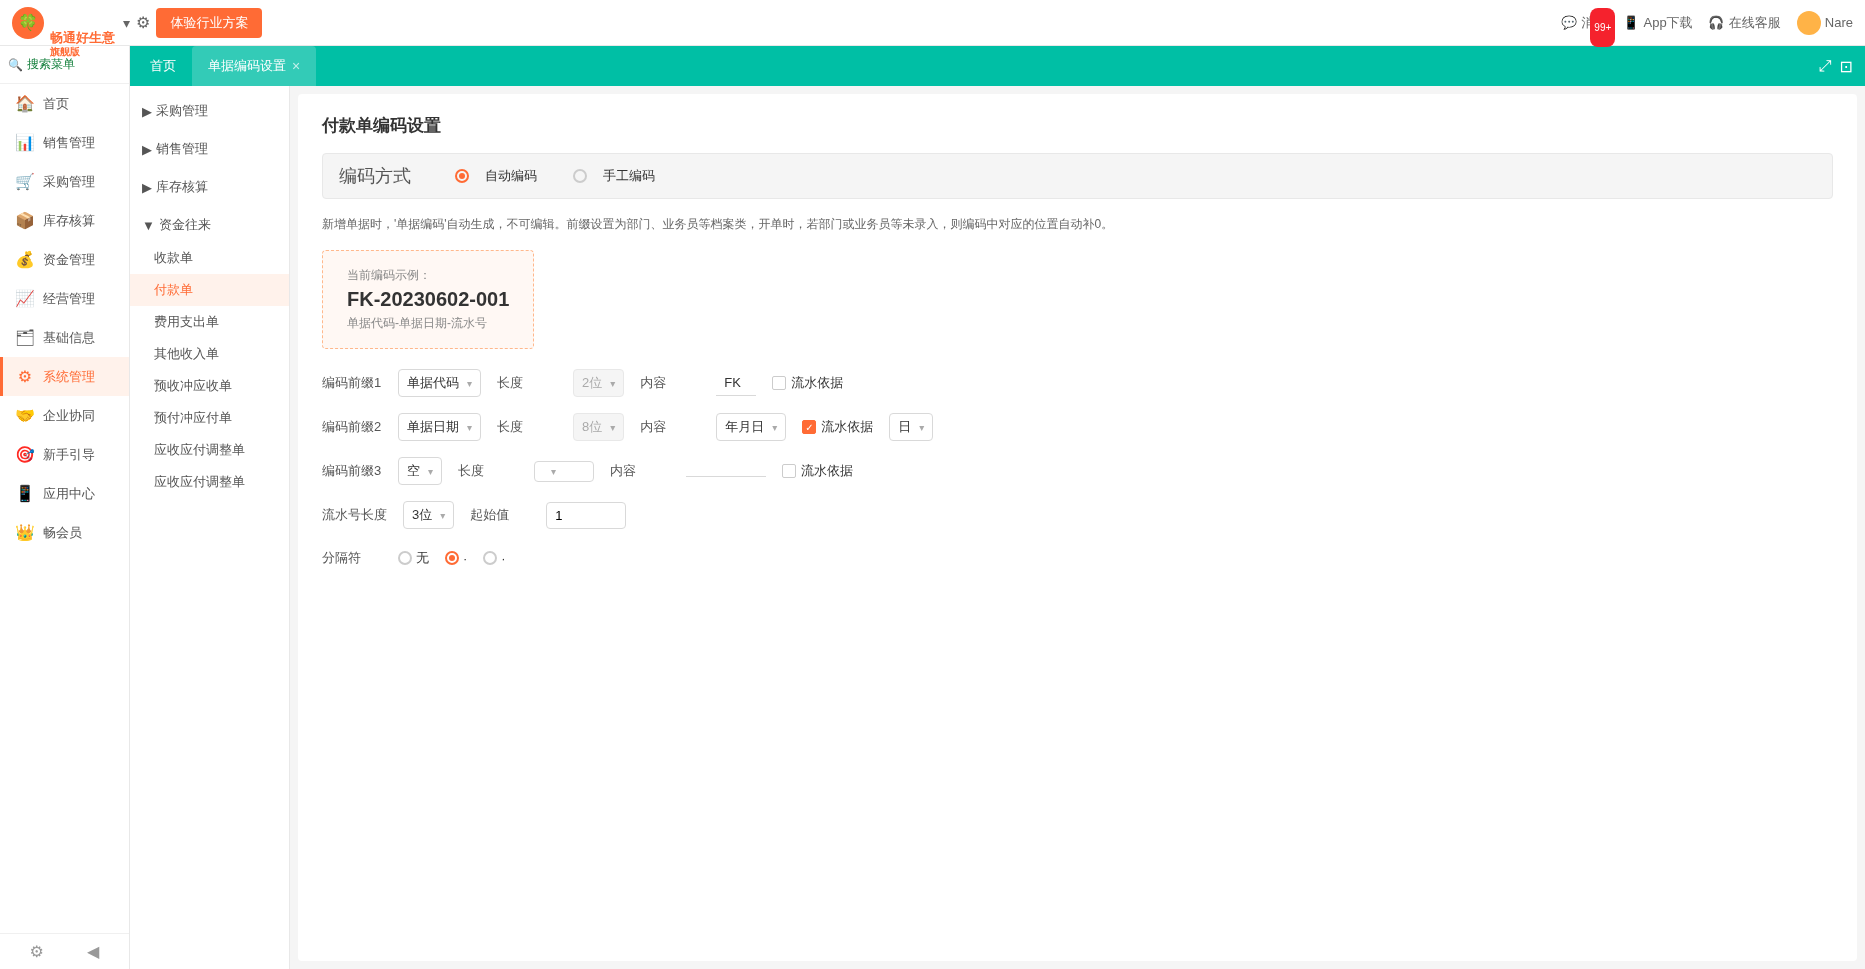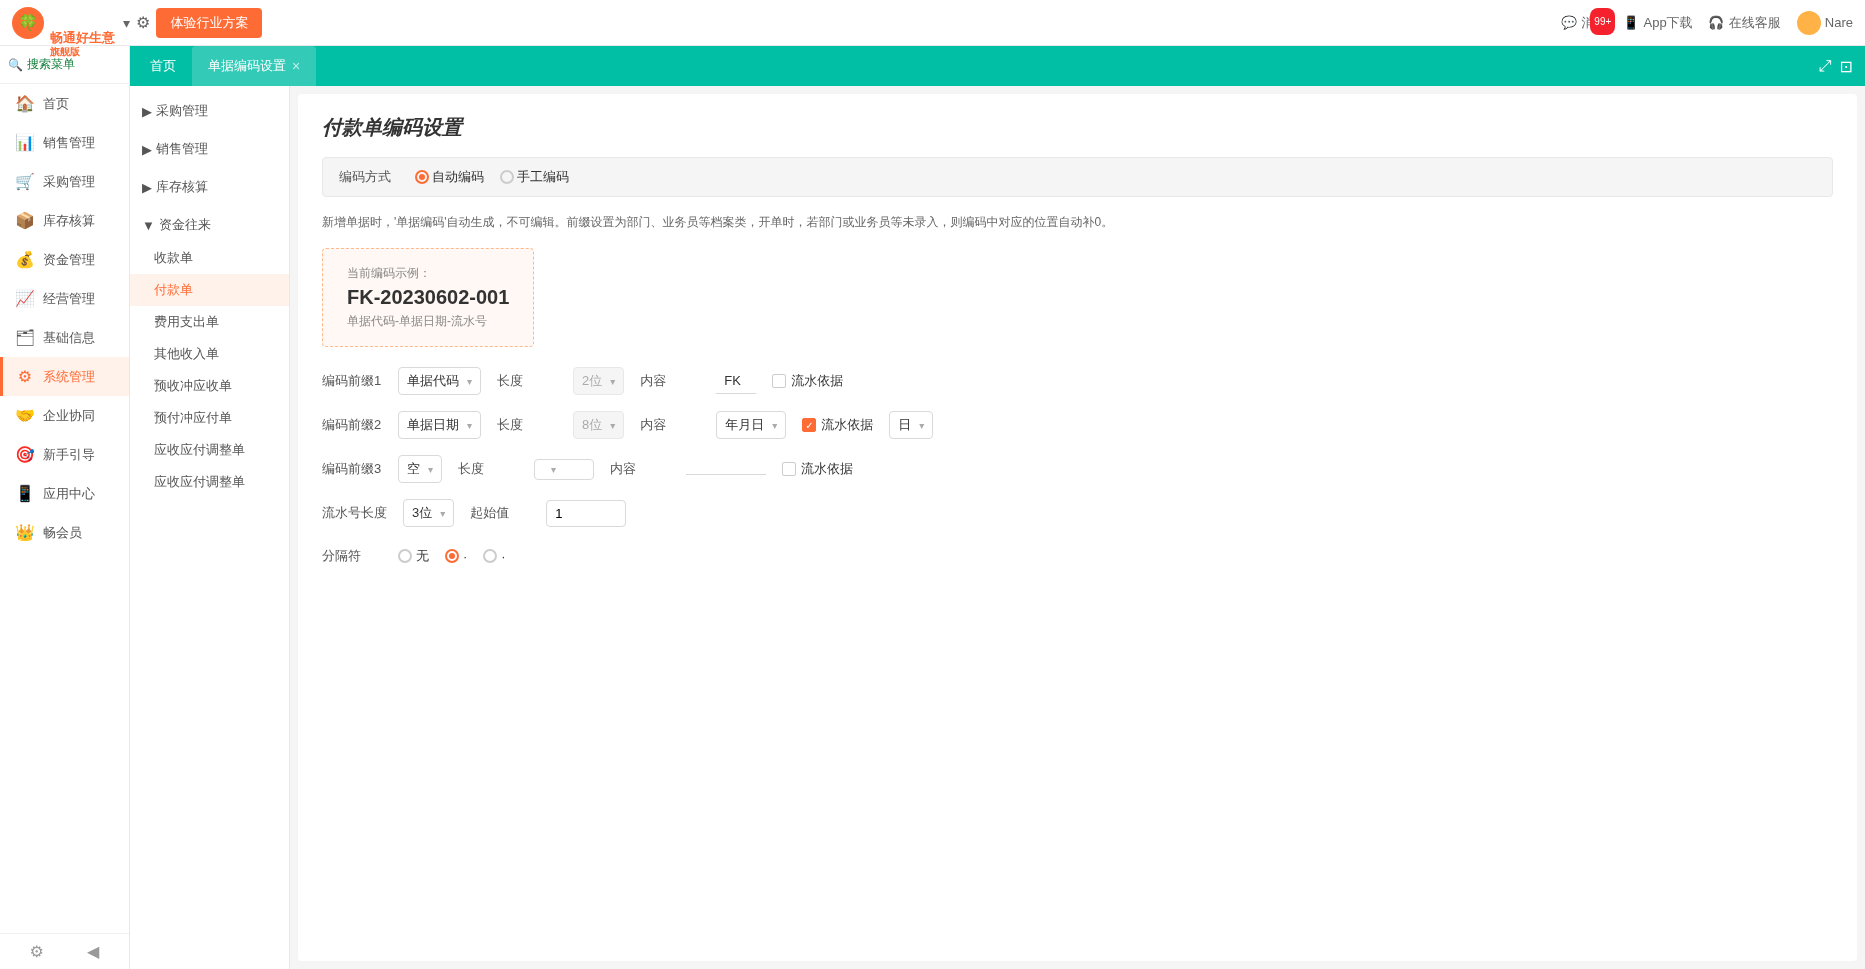--- a/index.html
+++ b/index.html
@@ -19,21 +19,21 @@
     .topbar-left { display: flex; align-items: center; gap: 8px; }
     .logo-area { display: flex; align-items: center; gap: 6px; color: #ff6b35; font-weight: bold; font-size: 14px; }
     .logo-icon { width: 32px; height: 32px; background: #ff6b35; border-radius: 50%; display: flex; align-items: center; justify-content: center; color: white; font-size: 16px; }
     .logo-text { display: flex; flex-direction: column; line-height: 1.2; margin-top: 43px; }
     .logo-main { color: #ff6b35; font-size: 13px; font-weight: bold; }
     .logo-sub { color: #ff6b35; font-size: 10px; }
     .topbar-nav { display: flex; align-items: center; gap: 6px; }
     .btn-experience { background: #ff6b35; color: white; border: none; padding: 6px 14px; border-radius: 4px; cursor: pointer; font-size: 13px; }
     .topbar-right { display: flex; align-items: center; gap: 16px; color: #666; font-size: 13px; }
     .msg-icon { position: relative; display: flex; align-items: center; gap: 4px; cursor: pointer; }
-    .badge { background: #f5222d; color: white; font-size: 10px; padding: 8px 4px; border-radius: 8px; position: absolute; top: -6px; right: -8px; }
+    .badge { background: #f5222d; color: white; font-size: 10px; padding: 14px 4px; border-radius: 8px; position: absolute; top: -6px; right: -8px; }
     .topbar-right-item { display: flex; align-items: center; gap: 4px; cursor: pointer; color: #666; }
 
     
     .main-layout { display: flex; margin-top: 46px; height: calc(100vh - 46px); }
 
     
     .sidebar {
       width: 130px;
       background: #fff;
       border-right: 1px solid #e8e8e8;
@@ -117,36 +117,36 @@
 
     
     .page-body {
       flex: 1;
       overflow-y: auto;
       padding: 20px 24px;
       background: #fff;
       margin: 8px;
       border-radius: 4px;
     }
-    .page-title { font-size: 20px; font-weight: bold; color: #333; margin-bottom: 16px; font-style: italic; }
+    .page-title { font-size: 17px; font-weight: bold; color: #333; margin-bottom: 16px; }
 
     
     .encoding-method-bar {
       background: #f5f5f5;
       border: 1px solid #e8e8e8;
       border-radius: 4px;
       padding: 10px 16px;
       display: flex;
       align-items: center;
       gap: 24px;
       margin-bottom: 16px;
     }
-    .encoding-label { color: #555; font-size: 13px; }
+    .encoding-label { color: #555; font-size: 18px; }
     .radio-group { display: flex; align-items: center; gap: 16px; }
-    .radio-item { display: flex; align-items: center; gap: 3px; cursor: pointer; font-size: 13px; color: #333; }
+    .radio-item { display: flex; align-items: center; gap: 16px; cursor: pointer; font-size: 13px; color: #333; margin-left: 20px; }
     .radio-dot { width: 14px; height: 14px; border-radius: 50%; border: 2px solid #ccc; display: flex; align-items: center; justify-content: center; }
     .radio-dot.selected { border-color: #ff6b35; }
     .radio-dot.selected::after { content: ''; width: 6px; height: 6px; border-radius: 50%; background: #ff6b35; display: block; }
 
     
     .info-text { font-size: 12px; color: #666; margin-bottom: 16px; line-height: 1.6; }
 
     
     .code-example-box {
       border: 1.5px dashed #ffb88c;

